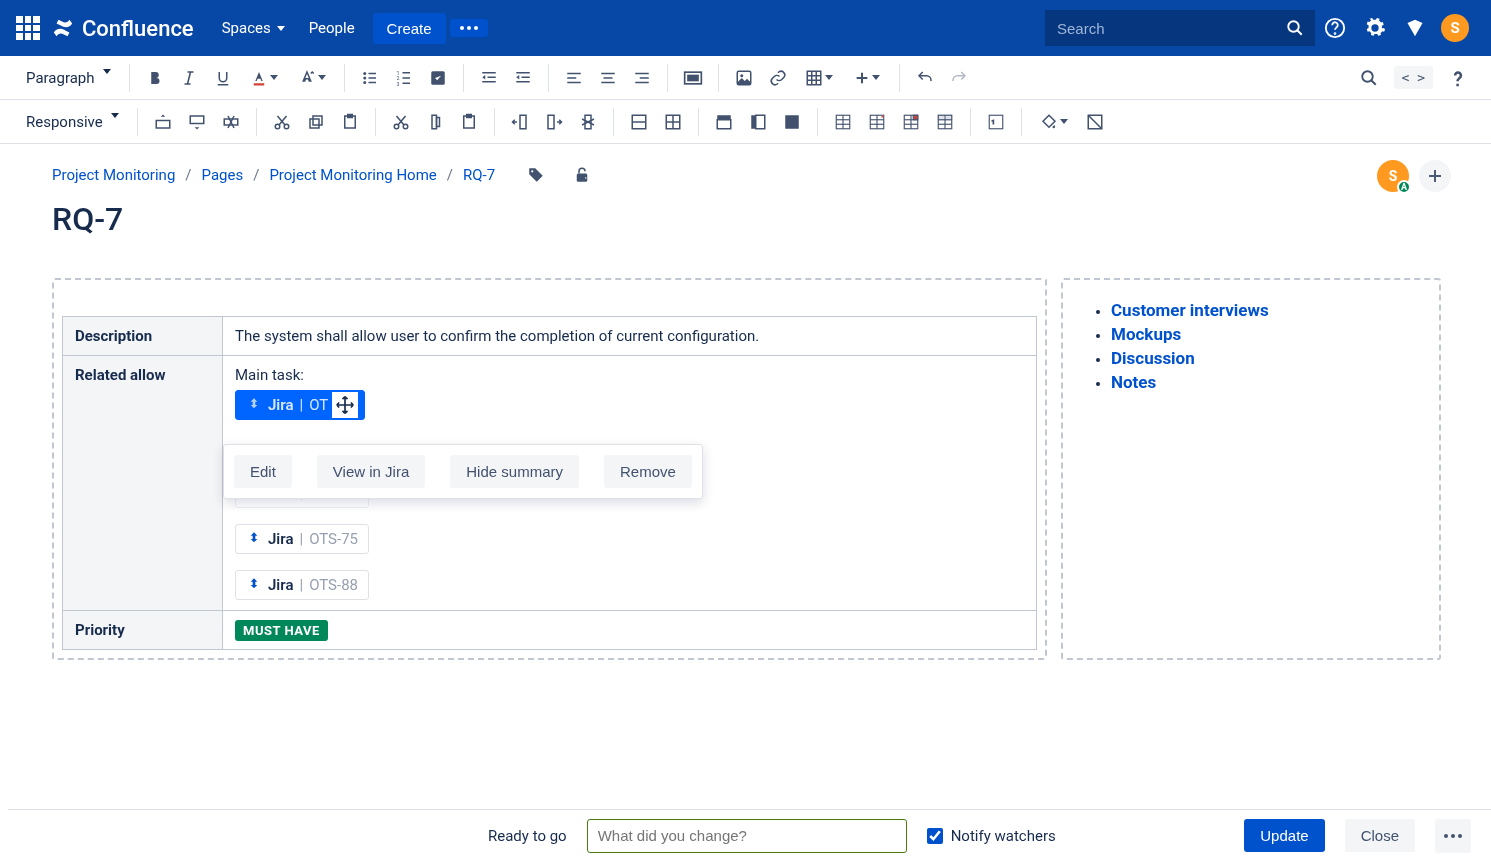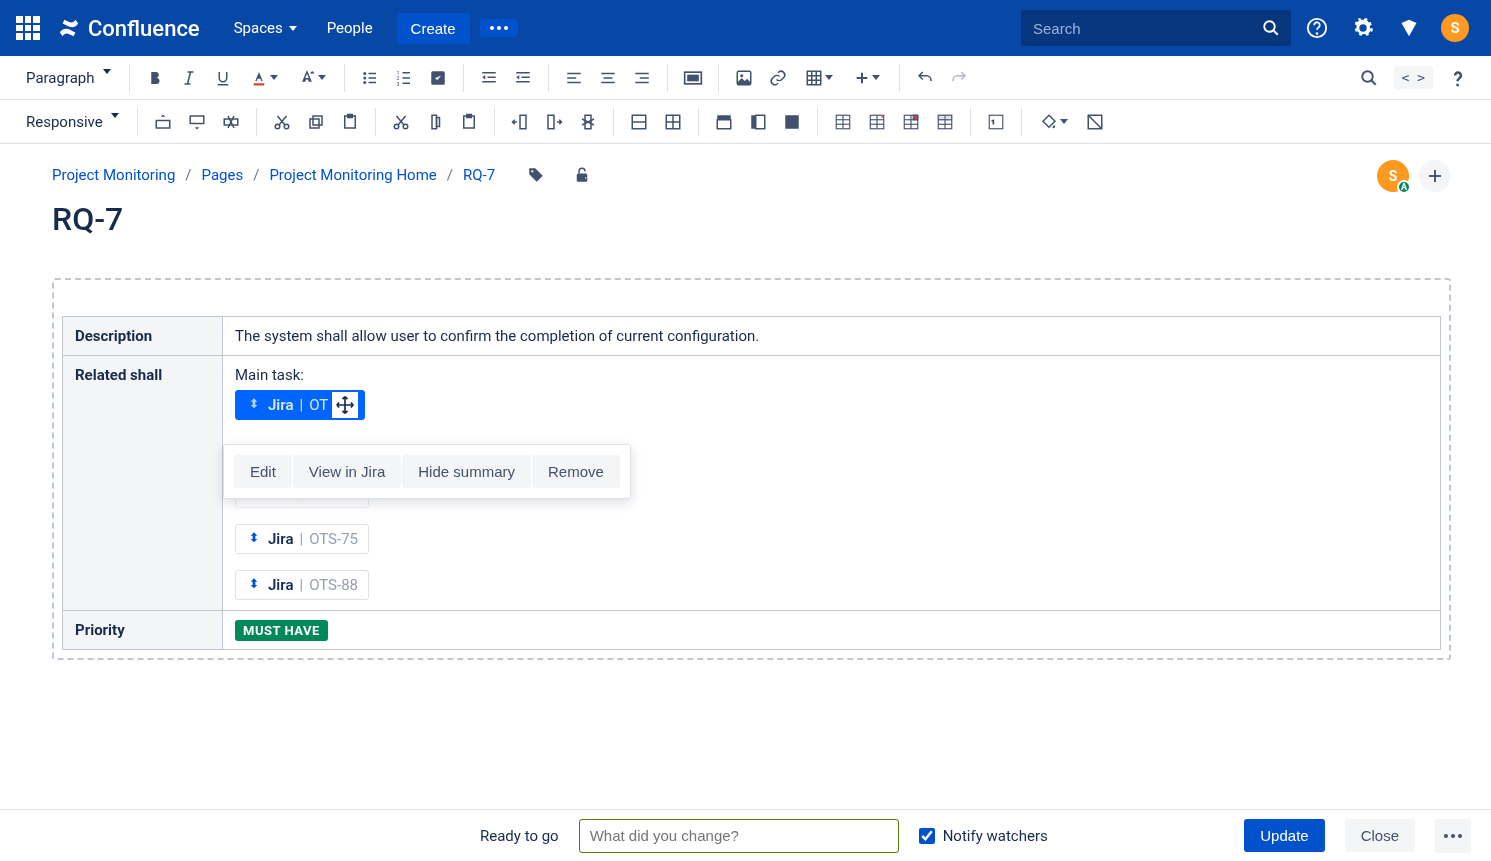--- a/index.html
+++ b/index.html
@@ -1,17 +1,17 @@
 <!DOCTYPE html>
 <html><head>
 <meta charset="utf-8">
 <style>
 * { box-sizing: border-box; margin: 0; padding: 0; }
 body { font-family: -apple-system, "Segoe UI", Roboto, Arial, sans-serif; font-size: 14px; color: #172b4d; overflow: hidden; }
-.topbar { background: #0747a6; height: 56px; display: flex; align-items: center; padding: 0 16px; gap: 6px; }
+.topbar { background: #0747a6; height: 56px; display: flex; align-items: center; padding: 0 16px; }
 .app-switcher { width: 24px; height: 24px; display: grid; grid-template-columns: repeat(3,1fr); grid-template-rows: repeat(3,1fr); gap: 2px; cursor: pointer; }
 .app-switcher span { background: #fff; }
 .logo { display: flex; align-items: center; gap: 8px; color: #fff; font-size: 22px; font-weight: 500; margin-left: 12px; margin-right: 16px; }
 .logo-icon { width: 22px; height: 22px; position: relative; }
 .logo-icon svg { width: 100%; height: 100%; }
 .nav-item { color: #fff; padding: 8px 12px; font-size: 15px; cursor: pointer; display: flex; align-items: center; gap: 6px; }
 .create-btn { background: #0052cc; color: #fff; padding: 7px 14px; border-radius: 3px; font-size: 15px; font-weight: 500; cursor: pointer; border: none; margin-left: 6px; }
 .more-btn { background: #0052cc; padding: 7px 10px; border-radius: 3px; cursor: pointer; margin-left: 4px; }
 .more-dots { display: flex; gap: 3px; }
 .more-dots span { width: 4px; height: 4px; background: #fff; border-radius: 50%; }
@@ -60,25 +60,25 @@
 .jira-badge.selected { background: #0065ff; color: #fff; border-color: #0065ff; position: relative; }
 .jira-badge .jira-icon { color: #0052cc; }
 .jira-badge.selected .jira-icon { color: rgba(255,255,255,0.7); }
 .jira-badge-txt { font-weight: 600; }
 .jira-badge .pipe { color: #97a0af; }
 .jira-badge .key { color: #97a0af; }
 .jira-badge.selected .pipe, .jira-badge.selected .key, .jira-badge.selected .jira-badge-txt { color: rgba(255,255,255,0.85); }
 .move-handle { position: absolute; right: 6px; top: 50%; transform: translate(0,-50%); width: 26px; height: 26px; background: #fff; display: flex; align-items: center; justify-content: center; }
 .move-handle svg { width: 20px; height: 20px; }
 
-.macro-popup { position: absolute; background: #fff; border: 1px solid #dfe1e6; border-radius: 3px; box-shadow: 0 4px 12px rgba(9,30,66,0.15); padding: 10px; display: flex; gap: 1px; z-index: 10; }
+.macro-popup { position: absolute; background: #fff; border: 1px solid #dfe1e6; border-radius: 3px; box-shadow: 0 4px 12px rgba(9,30,66,0.15); padding: 10px; display: flex; gap: 25px; z-index: 10; }
 .macro-btn { background: #f4f5f7; border: none; padding: 8px 16px; border-radius: 3px; font-size: 15px; cursor: pointer; color: #42526e; }
 .priority-badge { background: #00875a; color: #fff; font-weight: 700; font-size: 13px; padding: 3px 8px; border-radius: 3px; letter-spacing: 0.5px; }
 
-.footer { position: fixed; bottom: 0; left: 0; right: 0; height: 52px; border-top: 1px solid #dfe1e6; background: #fff; display: flex; align-items: center; padding: 0 20px; gap: 20px; }
+.footer { position: fixed; bottom: 0; left: 8px; right: 0; height: 52px; border-top: 1px solid #dfe1e6; background: #fff; display: flex; align-items: center; padding: 0 20px; gap: 20px; }
 .status-text { color: #172b4d; font-size: 15px; margin-left: 460px; }
 .change-input { width: 320px; height: 34px; border: 1px solid #4d7c0f; border-radius: 3px; padding: 0 10px; font-size: 15px; }
 .notify { display: flex; align-items: center; gap: 8px; font-size: 15px; }
 .notify input { width: 16px; height: 16px; accent-color: #0052cc; }
 .btn-primary { background: #0052cc; color: #fff; border: none; padding: 8px 16px; border-radius: 3px; font-size: 15px; font-weight: 500; cursor: pointer; }
 .btn-subtle { background: #f4f5f7; border: none; padding: 8px 16px; border-radius: 3px; font-size: 15px; cursor: pointer; color: #42526e; }
 .btn-more { background: #f4f5f7; border: none; width: 36px; height: 34px; border-radius: 3px; display: flex; align-items: center; justify-content: center; cursor: pointer; }
 .chev { width: 0; height: 0; border-left: 4px solid transparent; border-right: 4px solid transparent; border-top: 5px solid currentColor; display: inline-block; }
 svg { display: block; }
 </style>
@@ -544,21 +544,21 @@
 
   <div class="layout">
     <div class="col-main" style="position:relative;">
       <table class="spec">
         <tbody>
             <tr>
           <th>Description</th>
           <td>The system shall allow user to confirm the completion of current configuration.</td>
         </tr>
         <tr>
-          <th>Related shall</th>
+          <th>Related allow</th>
           <td style="position:relative;">
             <div>Main task:</div>
             <div class="jira-badge selected" style="padding-right:36px;">
               <span class="jira-icon">
                     <svg width="16" height="16" viewBox="0 0 24 24" fill="currentColor">
                       <path d="M12 2l5 5h-3v5h3l-5 5-5-5h3V7H7l5-5z"></path>
                     </svg>
                   </span>
               <span class="jira-badge-txt">Jira</span>
               <span class="pipe">|</span>
@@ -615,20 +615,28 @@
         <tr>
           <th>Priority</th>
           <td>
             <span class="priority-badge">MUST HAVE</span>
           </td>
         </tr>
       </tbody>
         </table>
     </div>
 
+    <div class="col-side">
+      <ul class="side-list">
+        <li><a>Customer interviews</a></li>
+        <li><a>Mockups</a></li>
+        <li><a>Discussion</a></li>
+        <li><a>Notes</a></li>
+      </ul>
+    </div>
   </div>
 </div>
 
 <div class="footer">
   <span class="status-text">Ready to go</span>
   <input class="change-input" type="text" placeholder="What did you change?" style="">
   <label class="notify">
     <input type="checkbox" checked="" style="">
     <span>Notify watchers</span>
   </label>

